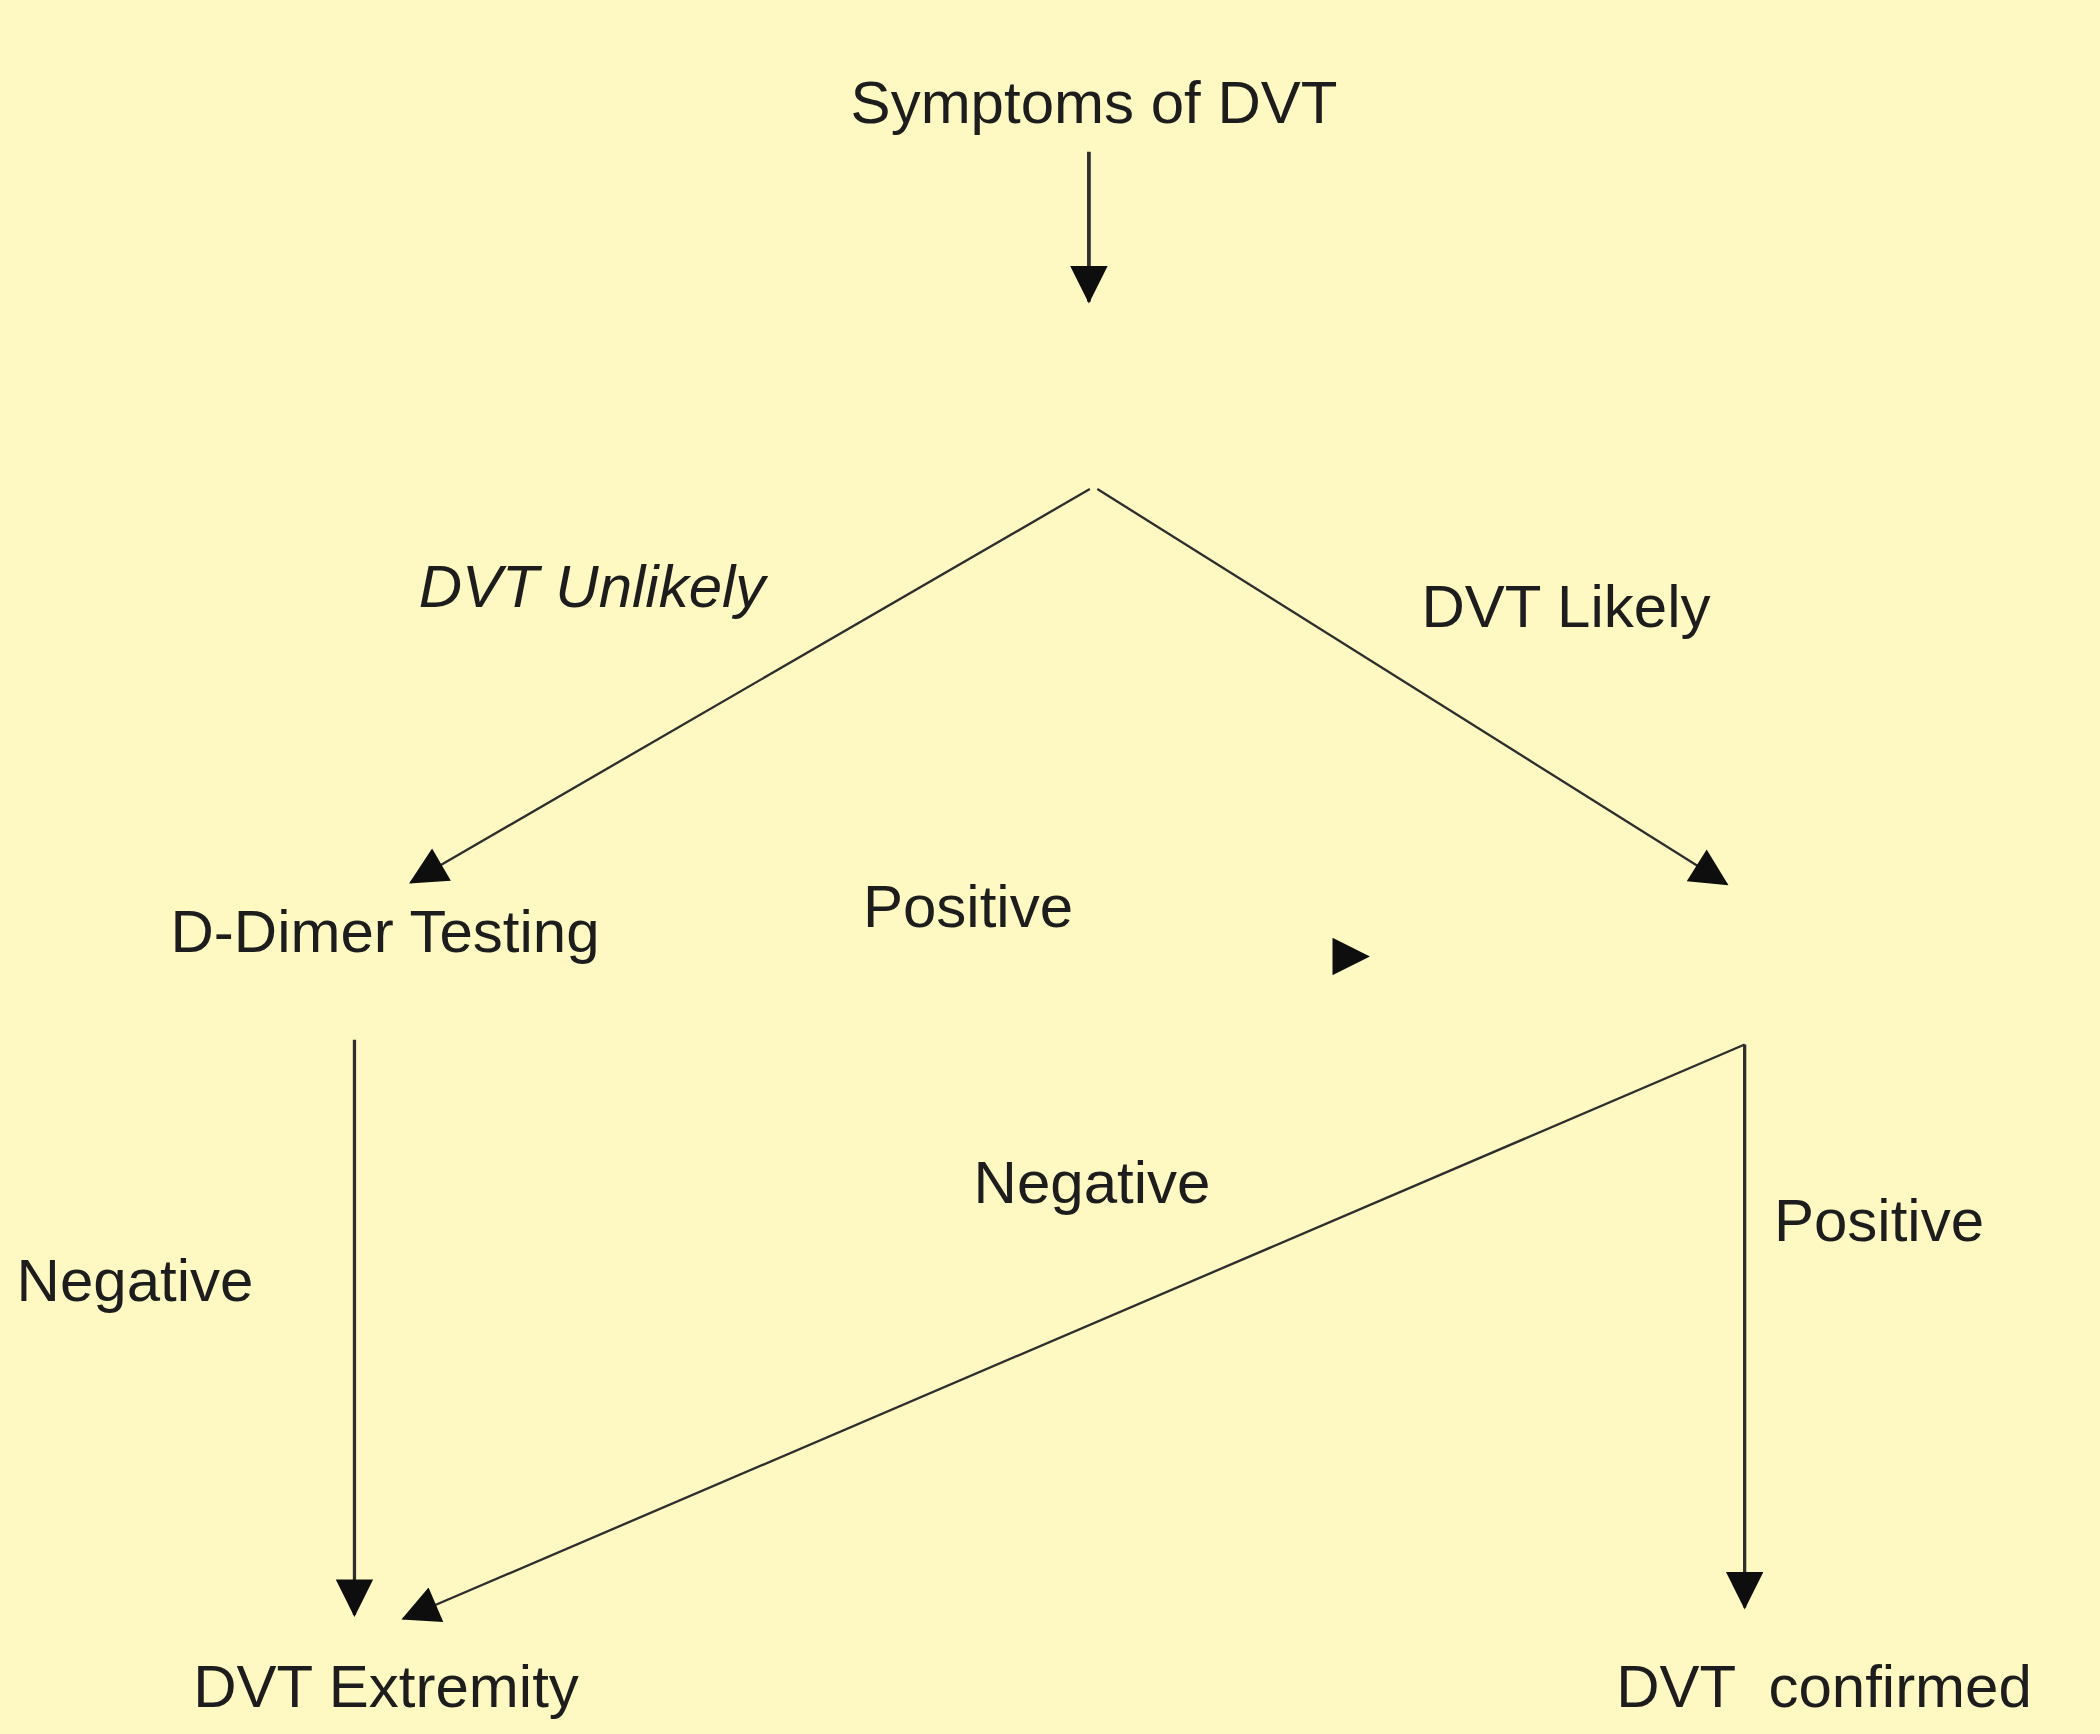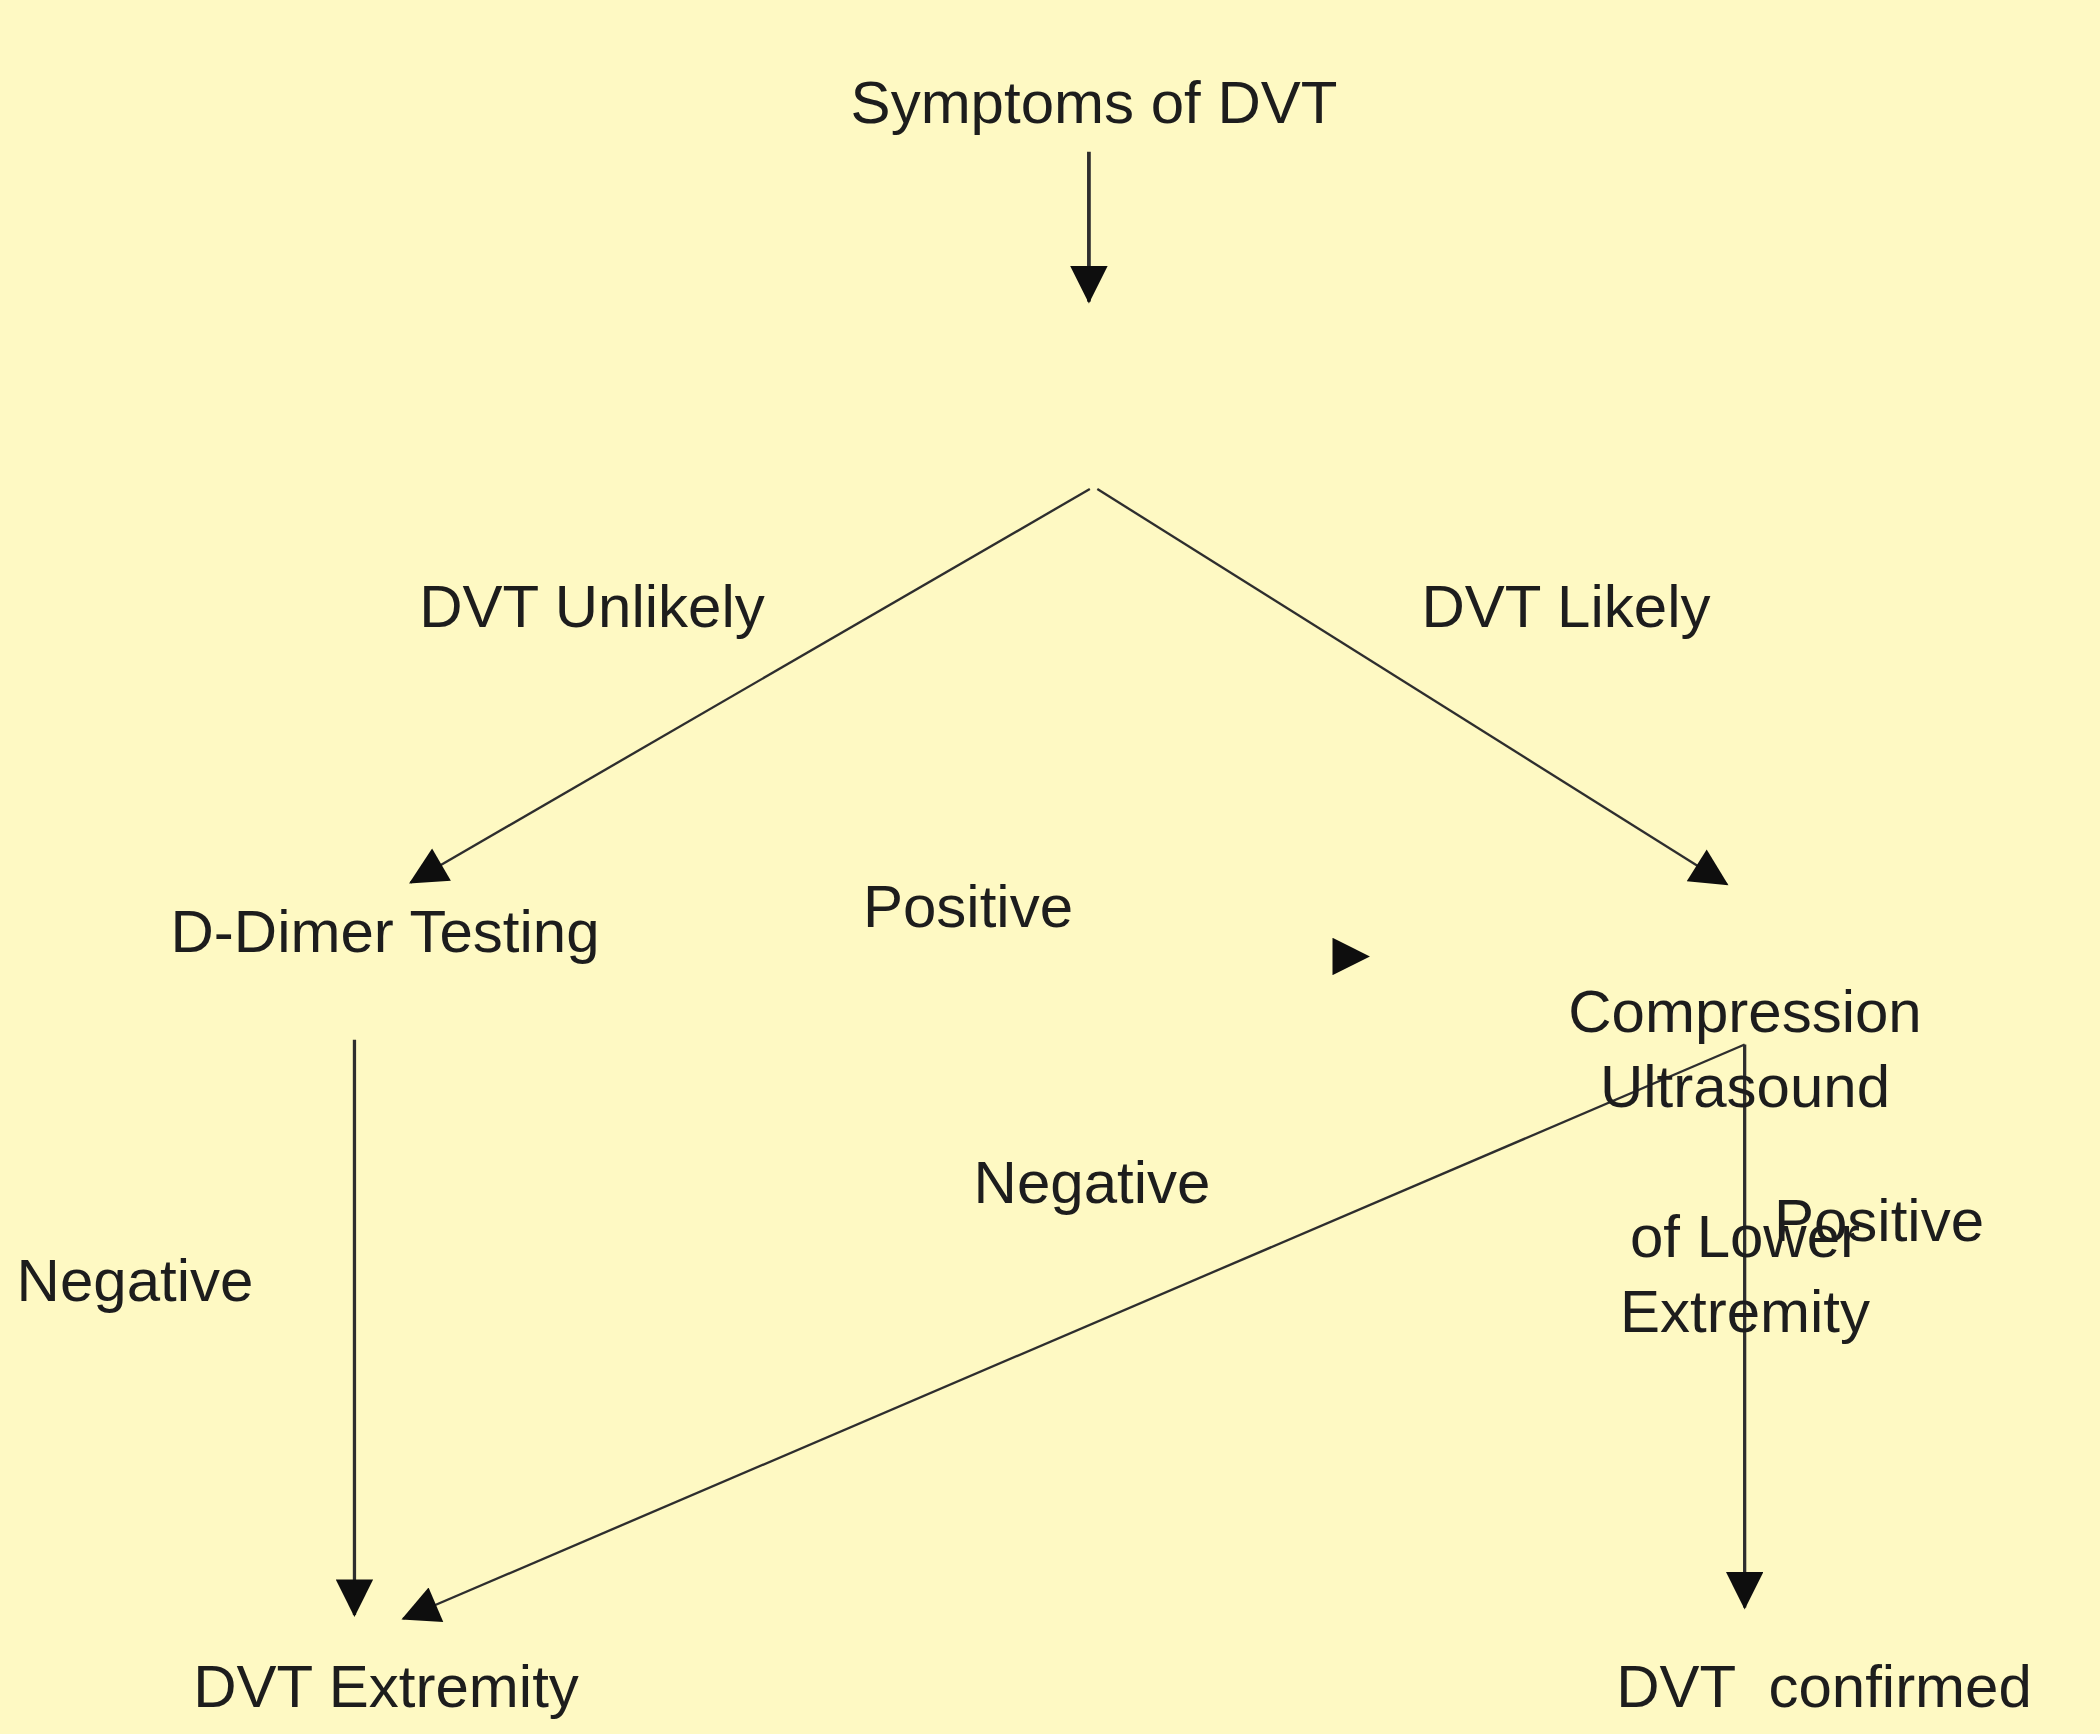--- a/index.html
+++ b/index.html
@@ -59,30 +59,26 @@
     <line x1="1862" y1="1115" x2="430" y2="1728" stroke-width="2.5" marker-end="url(#arrowhead)" stroke="#2e2e2e"></line>
 
     <line x1="1862" y1="1115" x2="1862" y2="1716" stroke-width="3.5" marker-end="url(#arrowhead)" stroke="#2e2e2e"></line>
   </svg>
 
   <div class="label" style="left:1094px; top:68px;">Symptoms of DVT</div>
 
 
   <div class="label" style="left:385px; top:897px;">D-Dimer Testing</div>
 
-  <div class="label two-line" style="left:1745px; top:899px;">
-    <div>Compression Ultrasound</div>
-    <div>of Lower Extremity</div>
-  </div>
 
   <div class="label" style="left:386px; top:1652px;">DVT Extremity</div>
 
   <div class="label" style="left:1824px; top:1652px;">DVT  confirmed</div>
 
-  <div class="label" style="left:592px; top:572px;">DVT Unlikely</div>
+  <div class="label" style="left:592px; top:552px;font-style:italic;">DVT Unlikely</div>
 
   <div class="label" style="left:1566px; top:572px;">DVT Likely</div>
 
   <div class="label" style="left:968px; top:872px;">Positive</div>
 
   <div class="label" style="left:135px; top:1246px;">Negative</div>
 
   <div class="label" style="left:1092px; top:1148px;">Negative</div>
 
   <div class="label" style="left:1879px; top:1186px;">Positive</div>

